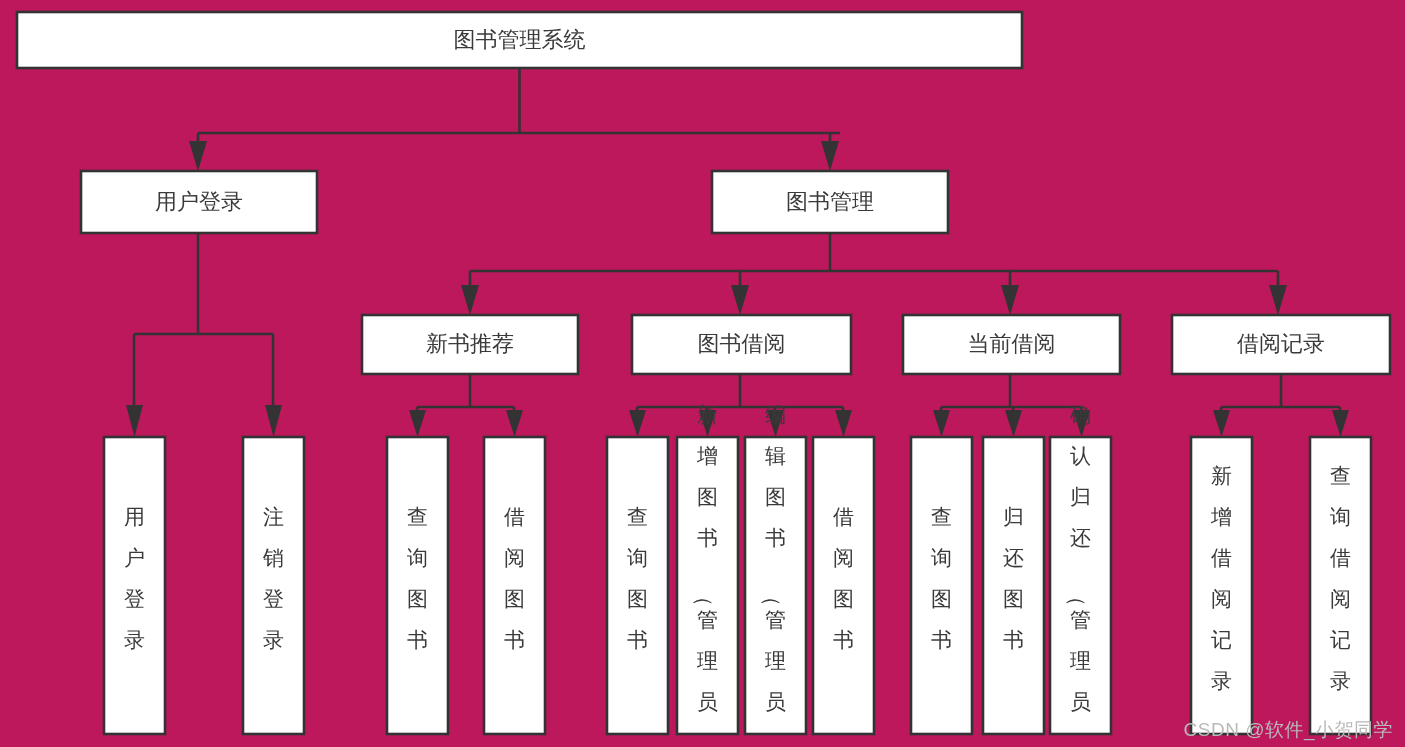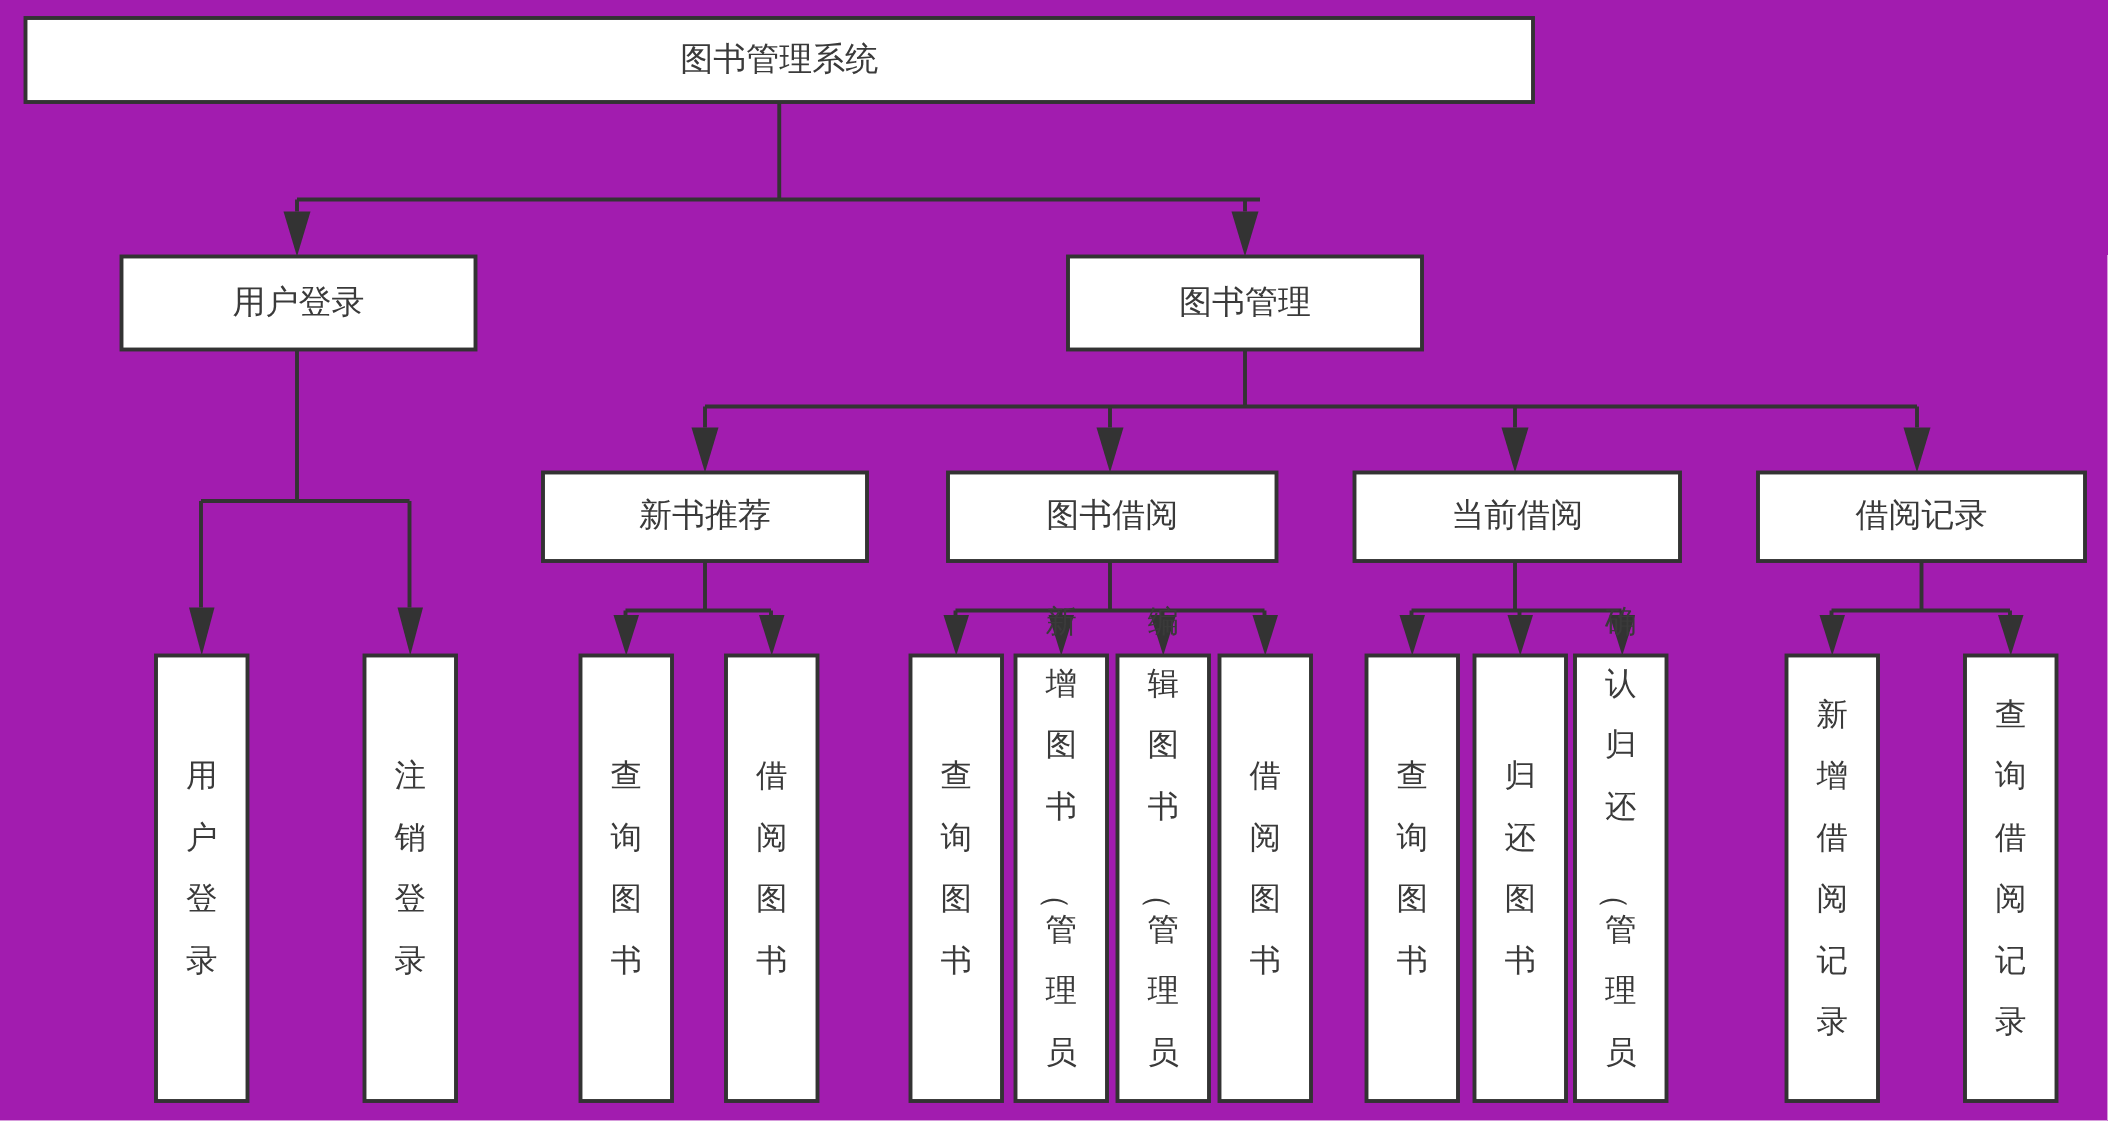--- a/index.html
+++ b/index.html
@@ -8,21 +8,21 @@
     padding: 0;
     background: #ffffff;
   }
   body {
     font-family: "Liberation Sans", "DejaVu Sans", sans-serif;
   }
   #diagram-root {
     position: relative;
     width: 1405px;
     height: 747px;
-    background: #a21caf;
+    background: #be185d;
     overflow: hidden;
   }
   svg#tree-svg {
     position: absolute;
     top: 0;
     left: 0;
     width: 1405px;
     height: 747px;
     display: block;
   }
@@ -216,13 +216,14 @@
           <text class="node-label-vertical" x="1221.5" y="483" font-size="24"><tspan x="1221.5" dy="0">新</tspan><tspan x="1221.5" dy="41">增</tspan><tspan x="1221.5" dy="41">借</tspan><tspan x="1221.5" dy="41">阅</tspan><tspan x="1221.5" dy="41">记</tspan><tspan x="1221.5" dy="41">录</tspan></text>
         </g>
         <g>
           <rect class="node-box" x="1310" y="437" width="61" height="297"></rect>
           <text class="node-label-vertical" x="1340.5" y="483" font-size="24"><tspan x="1340.5" dy="0">查</tspan><tspan x="1340.5" dy="41">询</tspan><tspan x="1340.5" dy="41">借</tspan><tspan x="1340.5" dy="41">阅</tspan><tspan x="1340.5" dy="41">记</tspan><tspan x="1340.5" dy="41">录</tspan></text>
         </g>
       </g>
 
   </svg>
 
+  <div class="watermark">CSDN @软件_小贺同学</div>
 </div>
 
 </body></html>

